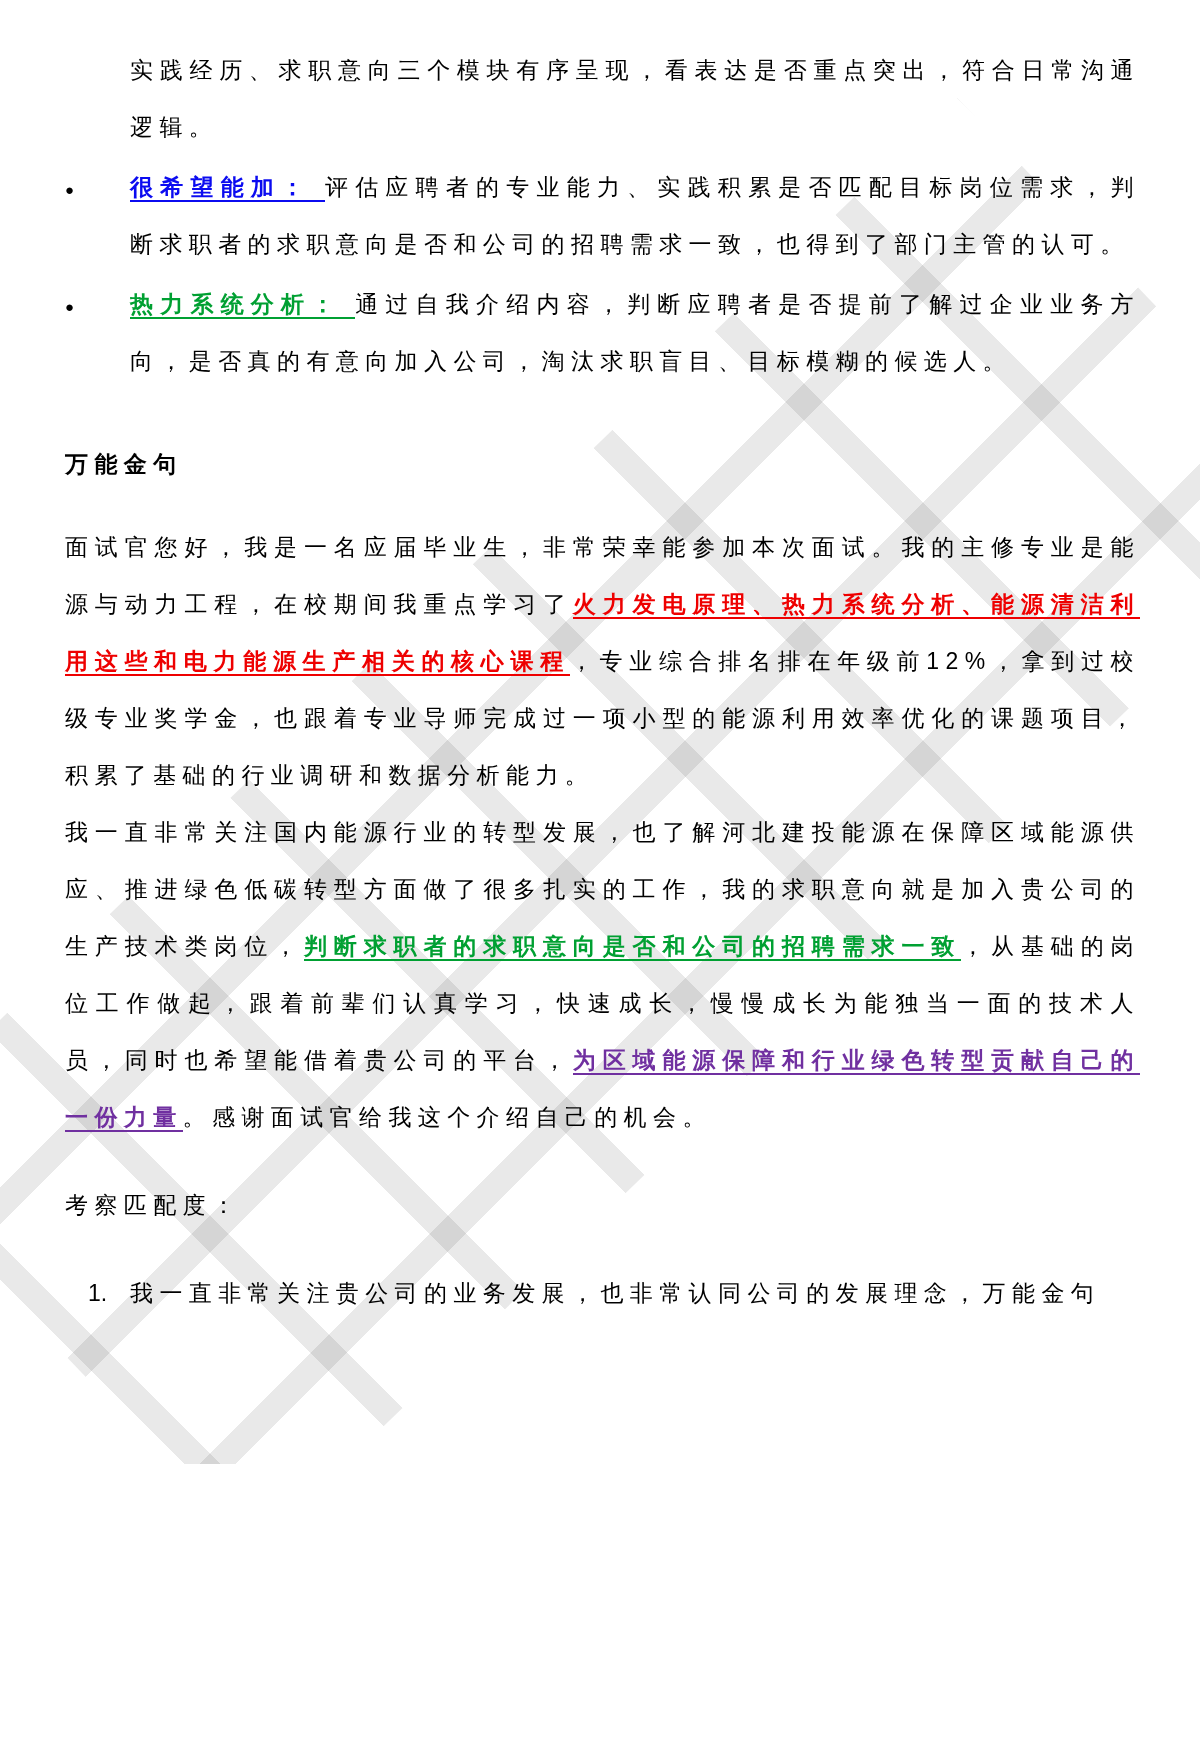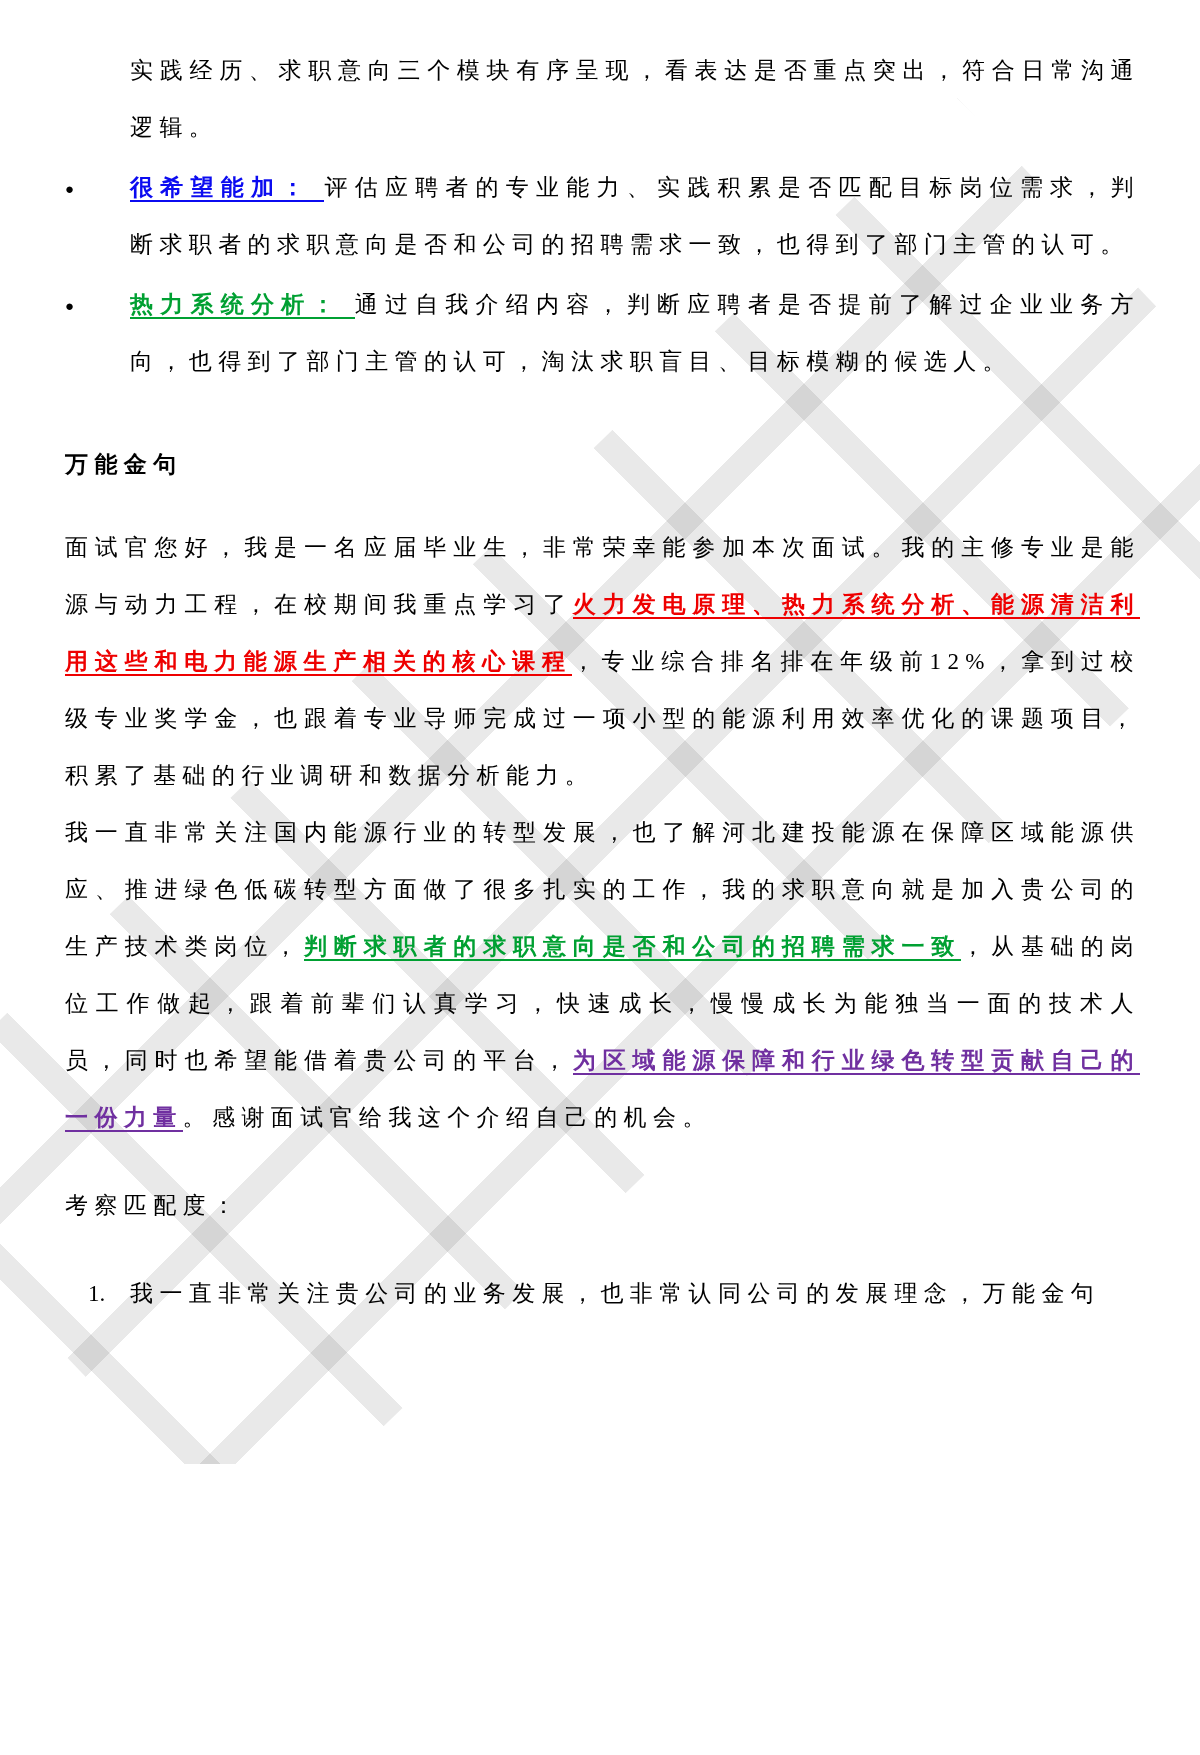--- a/index.html
+++ b/index.html
@@ -1,21 +1,21 @@
 <!DOCTYPE html>
 <html lang="zh" style="--red: #ee0000; --blue: #0b0bf0; --green: #00a032; --purple: #7030a0;"><head>
 <meta charset="utf-8">
 <style>
   html,body{margin:0;padding:0;background:#ffffff;}
   .page{
     position:relative;
     width:1200px;height:1464px;
     background:#ffffff;
     overflow:hidden;
-    font-family:Liberation Serif, serif;
+    font-family:Liberation Sans, sans-serif;
     color:#000000;
   }
   
   .watermark{
     position:absolute;left:0;top:0;width:1200px;height:1755px;
     background-image:
       repeating-linear-gradient(45deg,  rgba(0,0,0,0.085) 0 26px, transparent 26px 168px),
       repeating-linear-gradient(135deg, rgba(0,0,0,0.085) 0 26px, transparent 26px 168px);
     clip-path:polygon(957px 98px, 1343px 502px, 253px 1552px, -133px 1148px);
     pointer-events:none;
@@ -67,21 +67,21 @@
 
     <p class="para hanging">实践经历、求职意向三个模块有序呈现，看表达是否重点突出，符合日常沟通逻辑。</p>
 
     <div class="bullet-group">
       <div class="bullet-item">
         <span class="marker">●</span>
         <span class="bullet-body"><span class="run blue">很希望能加： </span><span class="run normal">评估应聘者的专业能力、实践积累是否匹配目标岗位需求，判断求职者的求职意向是否和公司的招聘需求一致，也得到了部门主管的认可。</span></span>
       </div>
       <div class="bullet-item">
         <span class="marker">●</span>
-        <span class="bullet-body"><span class="run green">热力系统分析： </span><span class="run normal">通过自我介绍内容，判断应聘者是否提前了解过企业业务方向，也得到了部门主管的认可，淘汰求职盲目、目标模糊的候选人。</span></span>
+        <span class="bullet-body"><span class="run green">热力系统分析： </span><span class="run normal">通过自我介绍内容，判断应聘者是否提前了解过企业业务方向，是否真的有意向加入公司，淘汰求职盲目、目标模糊的候选人。</span></span>
       </div>
     </div>
 
     <p class="para heading">万能金句</p>
 
     <p class="para p-first"><span class="run normal">面试官您好，我是一名应届毕业生，非常荣幸能参加本次面试。我的主修专业是能源与动力工程，在校期间我重点学习了</span><span class="run red">火力发电原理、热力系统分析、能源清洁利用这些和电力能源生产相关的核心课程</span><span class="run normal">，专业综合排名排在年级前12%，拿到过校级专业奖学金，也跟着专业导师完成过一项小型的能源利用效率优化的课题项目，积累了基础的行业调研和数据分析能力。</span></p>
 
 
     <p class="para p-tight"><span class="run normal">我一直非常关注国内能源行业的转型发展，也了解河北建投能源在保障区域能源供应、推进绿色低碳转型方面做了很多扎实的工作，我的求职意向就是加入贵公司的生产技术类岗位，</span><span class="run green">判断求职者的求职意向是否和公司的招聘需求一致</span><span class="run normal">，从基础的岗位工作做起，跟着前辈们认真学习，快速成长，慢慢成长为能独当一面的技术人员，同时也希望能借着贵公司的平台，</span><span class="run purple">为区域能源保障和行业绿色转型贡献自己的一份力量</span><span class="run normal">。感谢面试官给我这个介绍自己的机会。</span></p>
 

